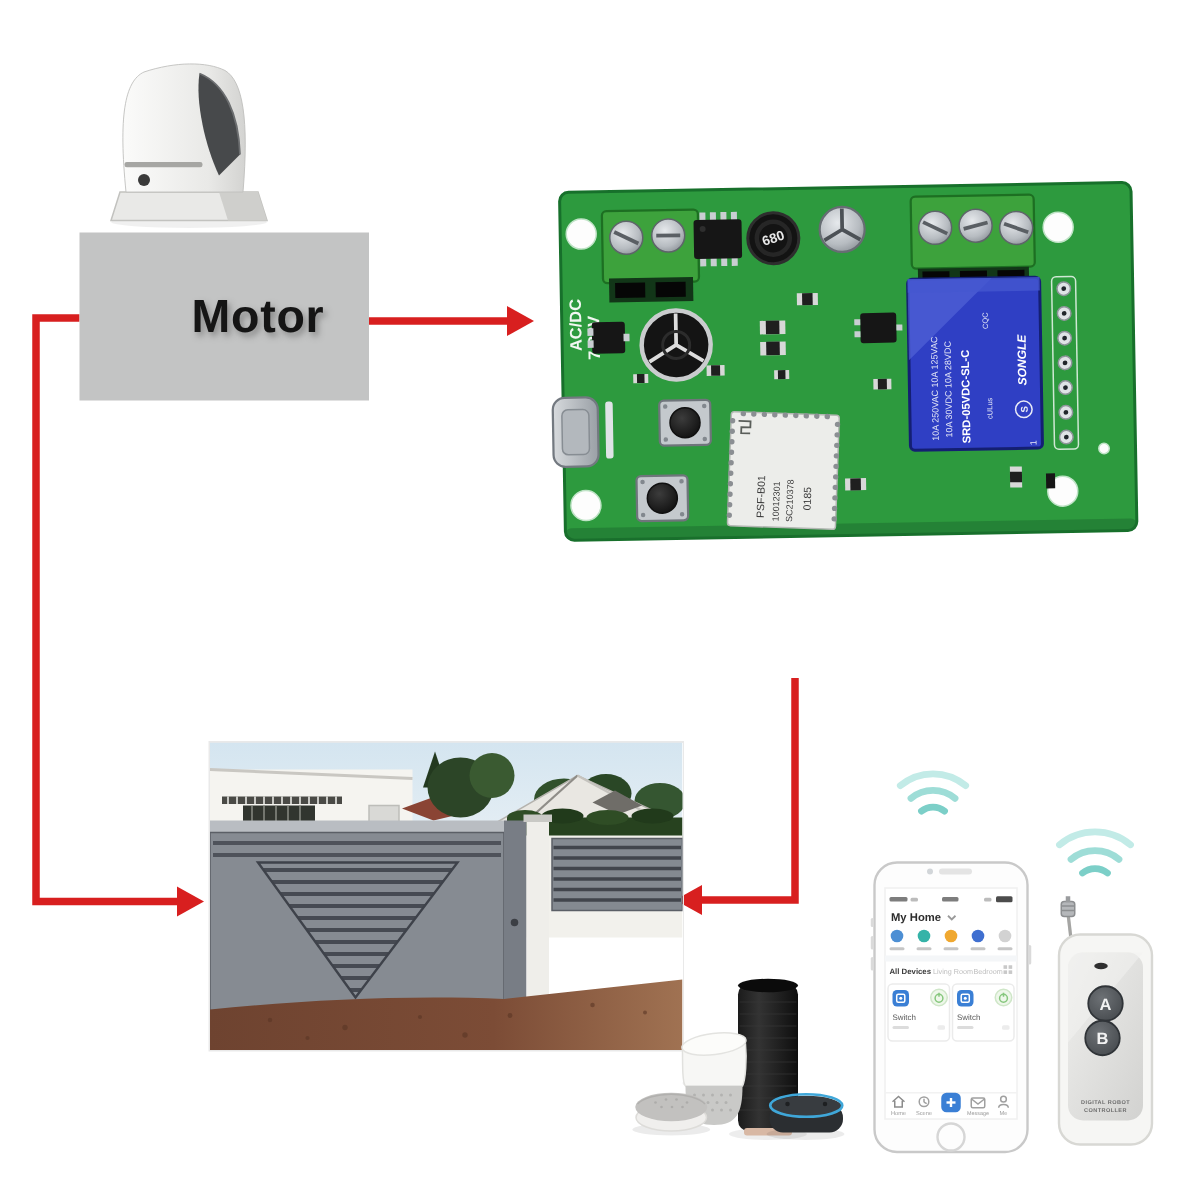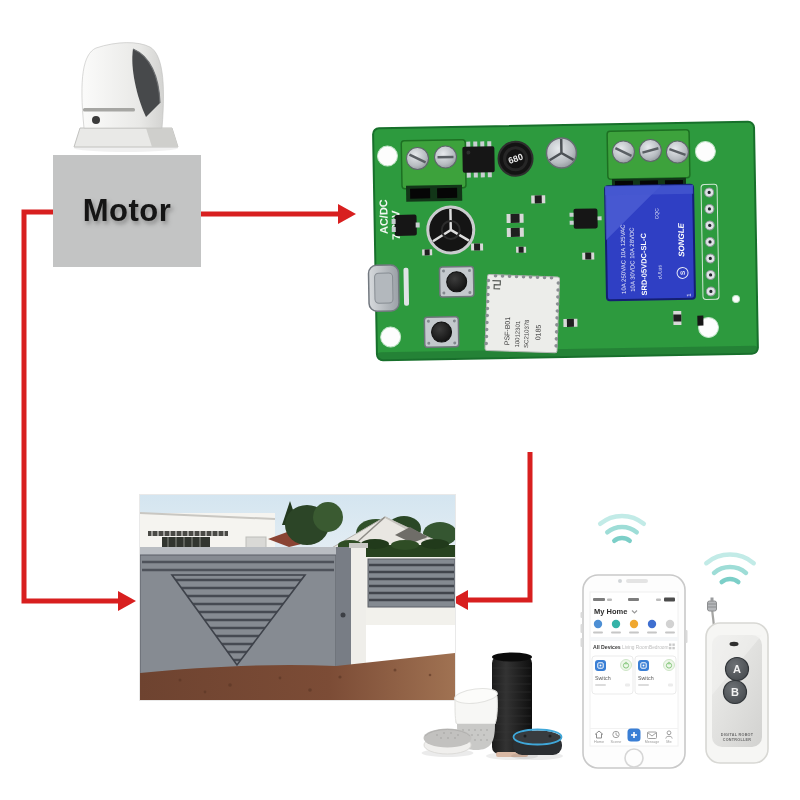--- a/index.html
+++ b/index.html
@@ -2,21 +2,21 @@
 <html><head>
 <meta charset="utf-8">
 <style>
   html,body{margin:0;padding:0;background:#fff;}
   .stage{position:relative;width:800px;height:800px;background:#ffffff;overflow:hidden;
          font-family:"Liberation Sans",sans-serif;}
   .abs{position:absolute;}
   svg text{font-family:"Liberation Sans",sans-serif;}
   .mono{font-family:"DejaVu Sans Mono",monospace;}
   .motor-box{position:absolute;left:53px;top:155px;width:148px;height:112px;background:#c3c4c4;
-             display:flex;align-items:center;justify-content:center;}
+             display:flex;align-items:center;justify-content:center;padding-left:45px;}
   .motor-box span{font-size:31px;font-weight:800;color:#151515;letter-spacing:.5px;
                   text-shadow:2px 3px 4px rgba(90,90,90,.55);}
   .photo-frame{position:absolute;left:140px;top:495px;width:315px;height:205px;
                box-shadow:0 0 0 1px #e9e9e9;}
 </style>
 </head>
 <body>
 
 <div class="stage">
 

